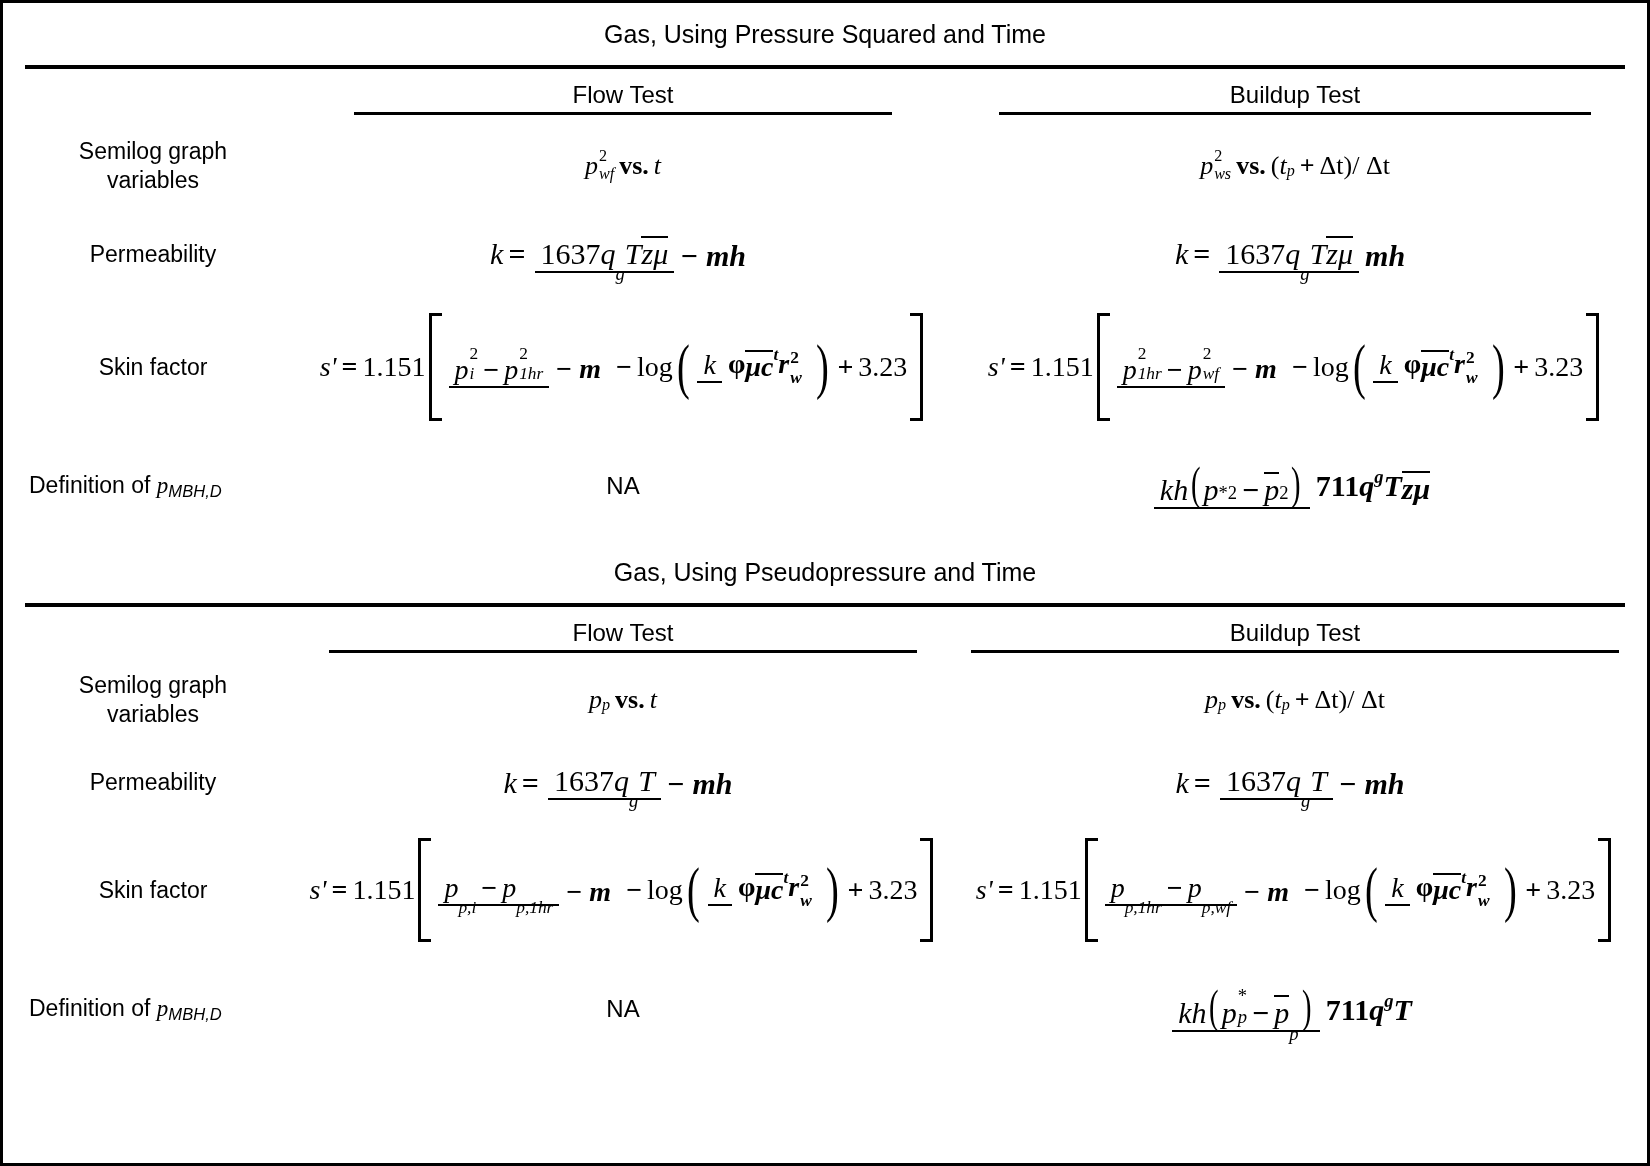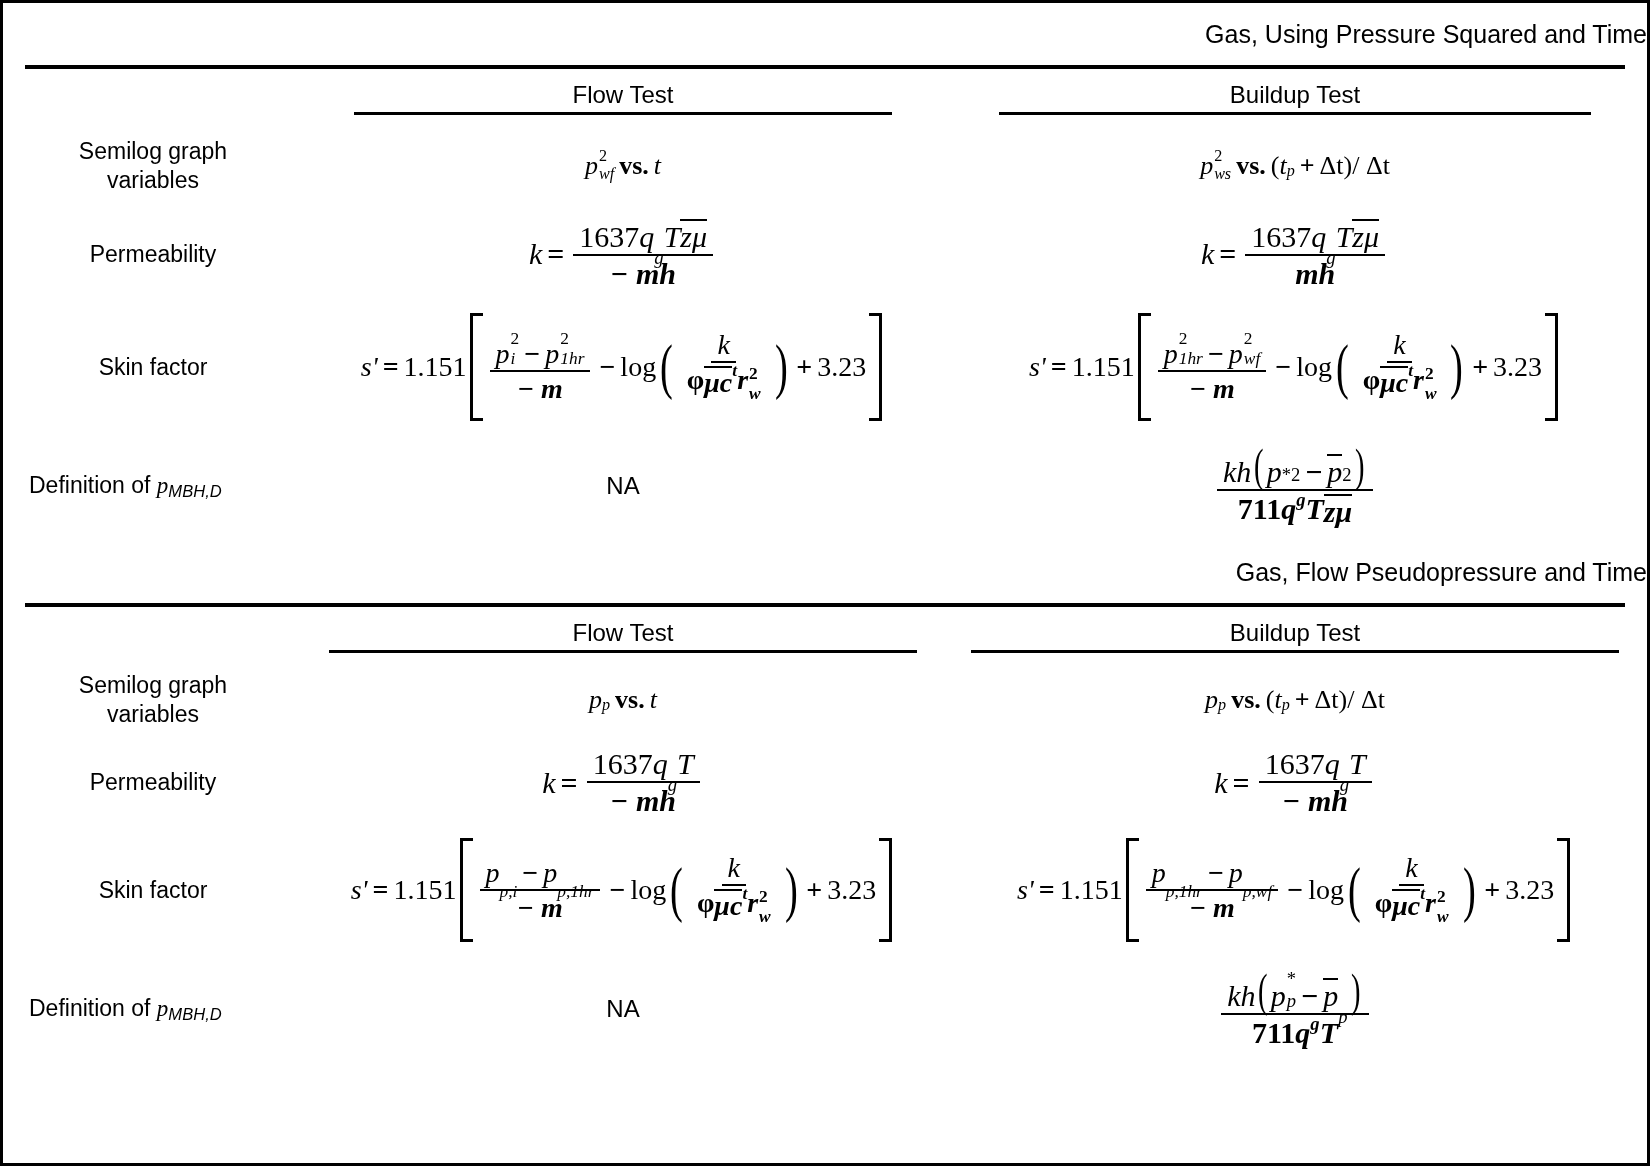--- a/index.html
+++ b/index.html
@@ -38,21 +38,21 @@
     font-weight: bold;
     letter-spacing: 0.1px;
     white-space: nowrap;
   }
 
   
   .section-banner {
     height: 62px;
     display: flex;
     align-items: center;
-    justify-content: flex-end;
+    justify-content: center;
     font-size: 25px;
   }
   .banner-rule {
     height: 0;
     border-bottom: 4px solid #000;
     margin: 0 22px;
   }
 
   
   .row {
@@ -118,21 +118,21 @@
   .op {
     font-style: normal;
     padding: 0 5px;
     font-weight: bold;
   }
   .opn { font-style: normal; }
 
   
   .frac {
     display: inline-flex;
-    flex-direction: column;
+    flex-direction: row;
     align-items: center;
     justify-content: center;
     vertical-align: middle;
     margin: 0 4px;
   }
   .frac > .fnum {
     padding: 0 6px 2px 6px;
     border-bottom: 2px solid #000;
     display: flex;
     align-items: flex-end;
@@ -434,21 +434,21 @@
               <span>T</span>
               <span class="bar">z</span>
               <span class="bar">μ</span>
           </span>
         </span>
       </span>
     </div>
   </div>
 
   <div class="section-banner">
-    <span>Gas, Flow Pseudopressure and Time</span>
+    <span>Gas, Using Pseudopressure and Time</span>
   </div>
   <div class="banner-rule"></div>
 
   <div class="row head-row">
     <div class="col-label"></div>
     <div class="col-flow">
       <div class="head-cell wide">
         <span>Flow Test</span>
         <span class="rule"></span>
       </div>

